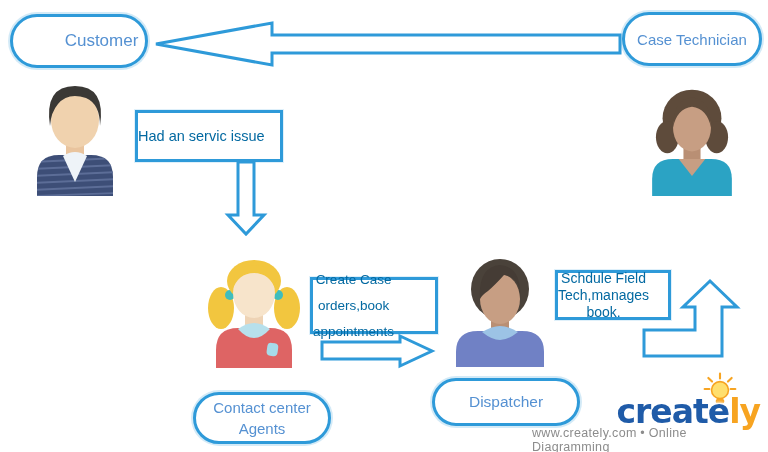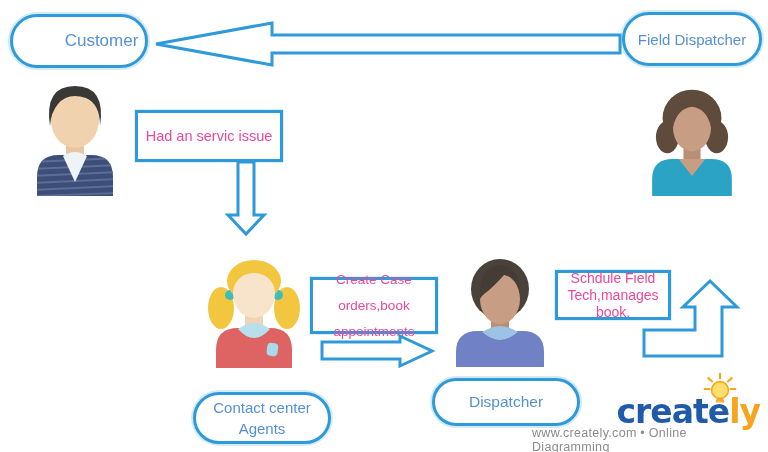--- a/index.html
+++ b/index.html
@@ -5,22 +5,22 @@
   html,body{margin:0;padding:0;background:#fff;}
   .canvas{position:relative;width:768px;height:452px;background:#ffffff;
           font-family:"Liberation Sans",sans-serif;overflow:hidden;}
 
   
   .pill{position:absolute;background:#fff;border:3px solid #2e9ad9;border-radius:28px;
         display:flex;align-items:center;justify-content:center;text-align:center;
         color:#5591d2;box-shadow:0 0 0 2px rgba(110,185,230,.30);box-sizing:border-box;}
   
   .rect-box{position:absolute;background:#fff;border:3px solid #2e9ad9;
-        display:flex;align-items:center;justify-content:center;text-align:center;
-        color:#ec4899;box-shadow:0 0 0 1px rgba(110,185,230,.22);box-sizing:border-box;}
+        display:flex;align-items:center;text-align:center;
+        color:#0369a1;box-shadow:0 0 0 1px rgba(110,185,230,.22);box-sizing:border-box;}
   .multiline{white-space:pre-line;}
 
   .arrow{position:absolute;overflow:visible;}
   .arrow .blk{fill:#ffffff;stroke:#2e9ad9;stroke-width:3;stroke-linejoin:miter;}
 
   .avatar{position:absolute;}
 
   
   #n-customer{left:10px;top:14px;width:138px;height:54px;font-size:17px;padding-left:45px;}
   #n-fieldtech{left:622px;top:12px;width:140px;height:54px;font-size:15px;}
@@ -55,21 +55,21 @@
 </style>
 </head>
 <body>
 
 <div class="canvas">
 
   <div class="pill" id="n-customer">
     <span>Customer</span>
   </div>
   <div class="pill" id="n-fieldtech">
-    <span>Field Dispatcher</span>
+    <span>Case Technician</span>
   </div>
 
   <svg class="arrow" id="a-big-left" viewBox="0 0 472 48">
     <polygon class="blk" points="6,24 122,3 122,15 470,15 470,33 122,33 122,45"></polygon>
   </svg>
 
   <svg class="avatar" id="av-customer" viewBox="0 0 94 118">
     <defs>
         <clipPath id="custBody">
           <path d="M9,118 L9,99 Q9,77 31,77 L63,77 Q85,77 85,99 L85,118 Z"></path>

